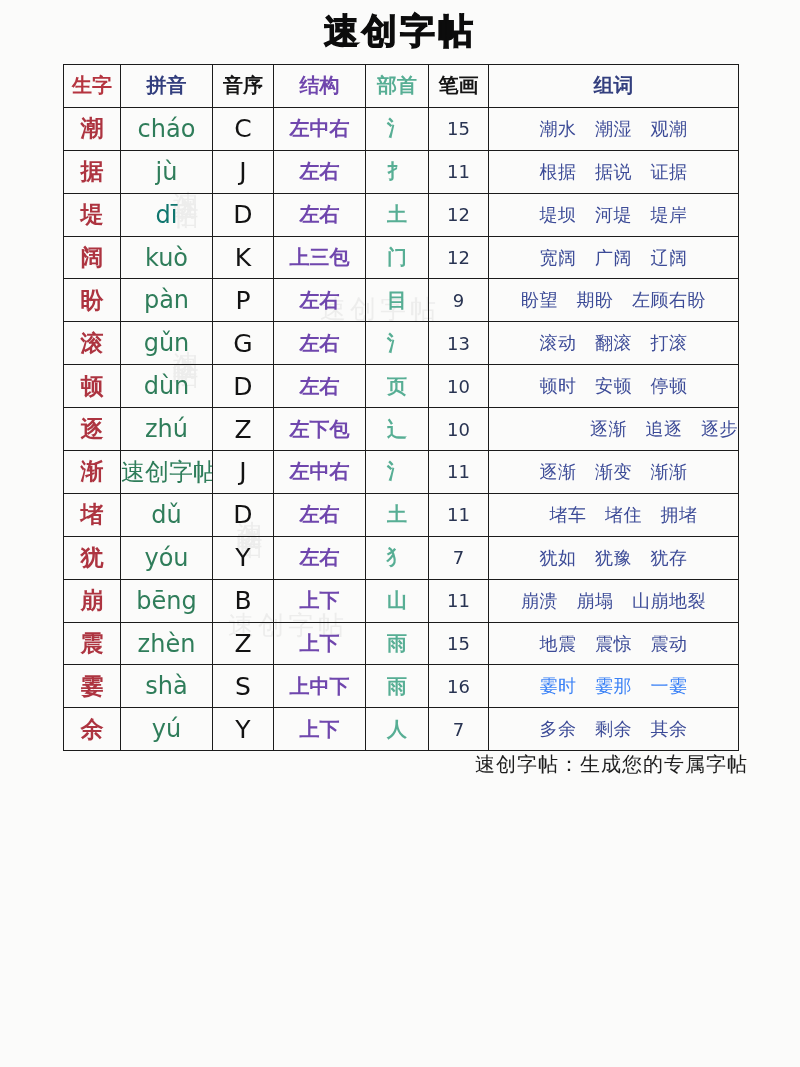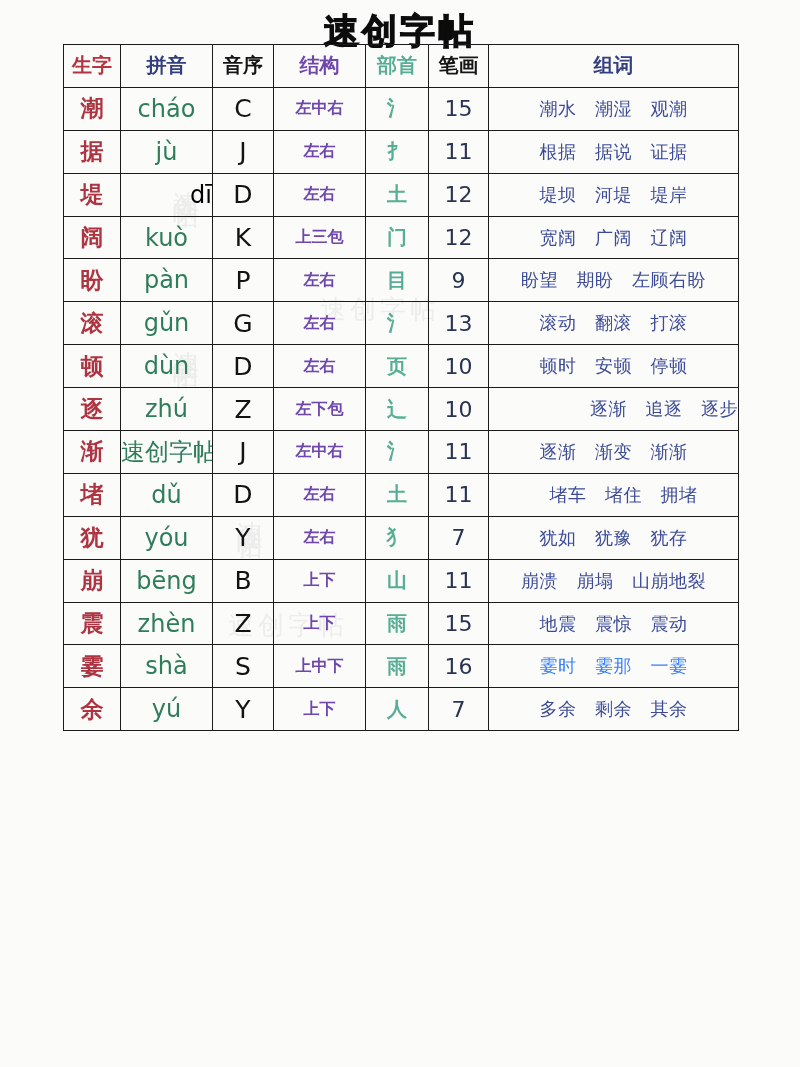--- a/index.html
+++ b/index.html
@@ -20,21 +20,21 @@
     font-size: 35px;
     font-weight: 900;
     letter-spacing: 3px;
     color: #0c0c0c;
     font-family: "DejaVu Sans", sans-serif;
     -webkit-text-stroke: 1.2px #0c0c0c;
   }
   table.sheet {
     position: absolute;
     left: 63px;
-    top: 44px;
+    top: 64px;
     width: 675px;
     border-collapse: collapse;
     table-layout: fixed;
   }
   th, td {
     border: 1.7px solid #1b1b1b;
     text-align: center;
     vertical-align: middle;
     height: 41.9px;
     padding: 0;
@@ -42,23 +42,23 @@
     white-space: nowrap;
   }
   th {
     font-size: 20px;
     font-weight: 600;
     font-family: "Liberation Serif", serif;
   }
   .cell-char      { font-size: 23px; font-weight: 600; }
   .cell-pinyin    { font-family: "DejaVu Sans", sans-serif; font-size: 24px; }
   .cell-initial   { font-family: "DejaVu Sans", sans-serif; font-size: 25px; }
-  .cell-structure { font-size: 16px; font-weight: 600; }
+  .cell-structure { font-size: 20px; font-weight: 600; }
   .cell-radical   { font-size: 20px; font-weight: 600; }
-  .cell-strokes   { font-family: "DejaVu Sans", sans-serif; font-size: 22px; }
+  .cell-strokes   { font-family: "DejaVu Sans", sans-serif; font-size: 18px; }
   .cell-words     { font-size: 18px; letter-spacing: 0.5px; }
   .footer {
     position: absolute;
     top: 751px;
     right: 52px;
     font-size: 20px;
     letter-spacing: 1px;
     color: #1d1d1d;
     font-family: "Liberation Serif", serif;
   }
@@ -121,21 +121,21 @@
           <td class="cell-char" style="color: rgb(173, 52, 64);">据</td>
           <td class="cell-pinyin" style="color: rgb(47, 125, 90);">jù</td>
           <td class="cell-initial" style="color: rgb(18, 18, 18);">J</td>
           <td class="cell-structure" style="color: rgb(111, 70, 173);">左右</td>
           <td class="cell-radical" style="color: rgb(87, 174, 148);">扌</td>
           <td class="cell-strokes" style="color: rgb(41, 52, 82);">11</td>
           <td class="cell-words" style="color: rgb(60, 75, 151);">根据　据说　证据</td>
         </tr>
         <tr>
           <td class="cell-char" style="color: rgb(173, 52, 64);">堤</td>
-          <td class="cell-pinyin" style="color: #000000; text-align: right;">dī</td>
+          <td class="cell-pinyin" style="color: #0f766e;">dī</td>
           <td class="cell-initial" style="color: rgb(18, 18, 18);">D</td>
           <td class="cell-structure" style="color: rgb(111, 70, 173);">左右</td>
           <td class="cell-radical" style="color: rgb(87, 174, 148);">土</td>
           <td class="cell-strokes" style="color: rgb(41, 52, 82);">12</td>
           <td class="cell-words" style="color: rgb(60, 75, 151);">堤坝　河堤　堤岸</td>
         </tr>
         <tr>
           <td class="cell-char" style="color: rgb(173, 52, 64);">阔</td>
           <td class="cell-pinyin" style="color: rgb(47, 125, 90);">kuò</td>
           <td class="cell-initial" style="color: rgb(18, 18, 18);">K</td>
@@ -239,14 +239,15 @@
           <td class="cell-pinyin" style="color: rgb(47, 125, 90);">yú</td>
           <td class="cell-initial" style="color: rgb(18, 18, 18);">Y</td>
           <td class="cell-structure" style="color: rgb(111, 70, 173);">上下</td>
           <td class="cell-radical" style="color: rgb(87, 174, 148);">人</td>
           <td class="cell-strokes" style="color: rgb(41, 52, 82);">7</td>
           <td class="cell-words" style="color: rgb(60, 75, 151);">多余　剩余　其余</td>
         </tr>
       </tbody>
   </table>
 
+  <div class="footer">速创字帖：生成您的专属字帖</div>
 
 </div>
 
 </body></html>

